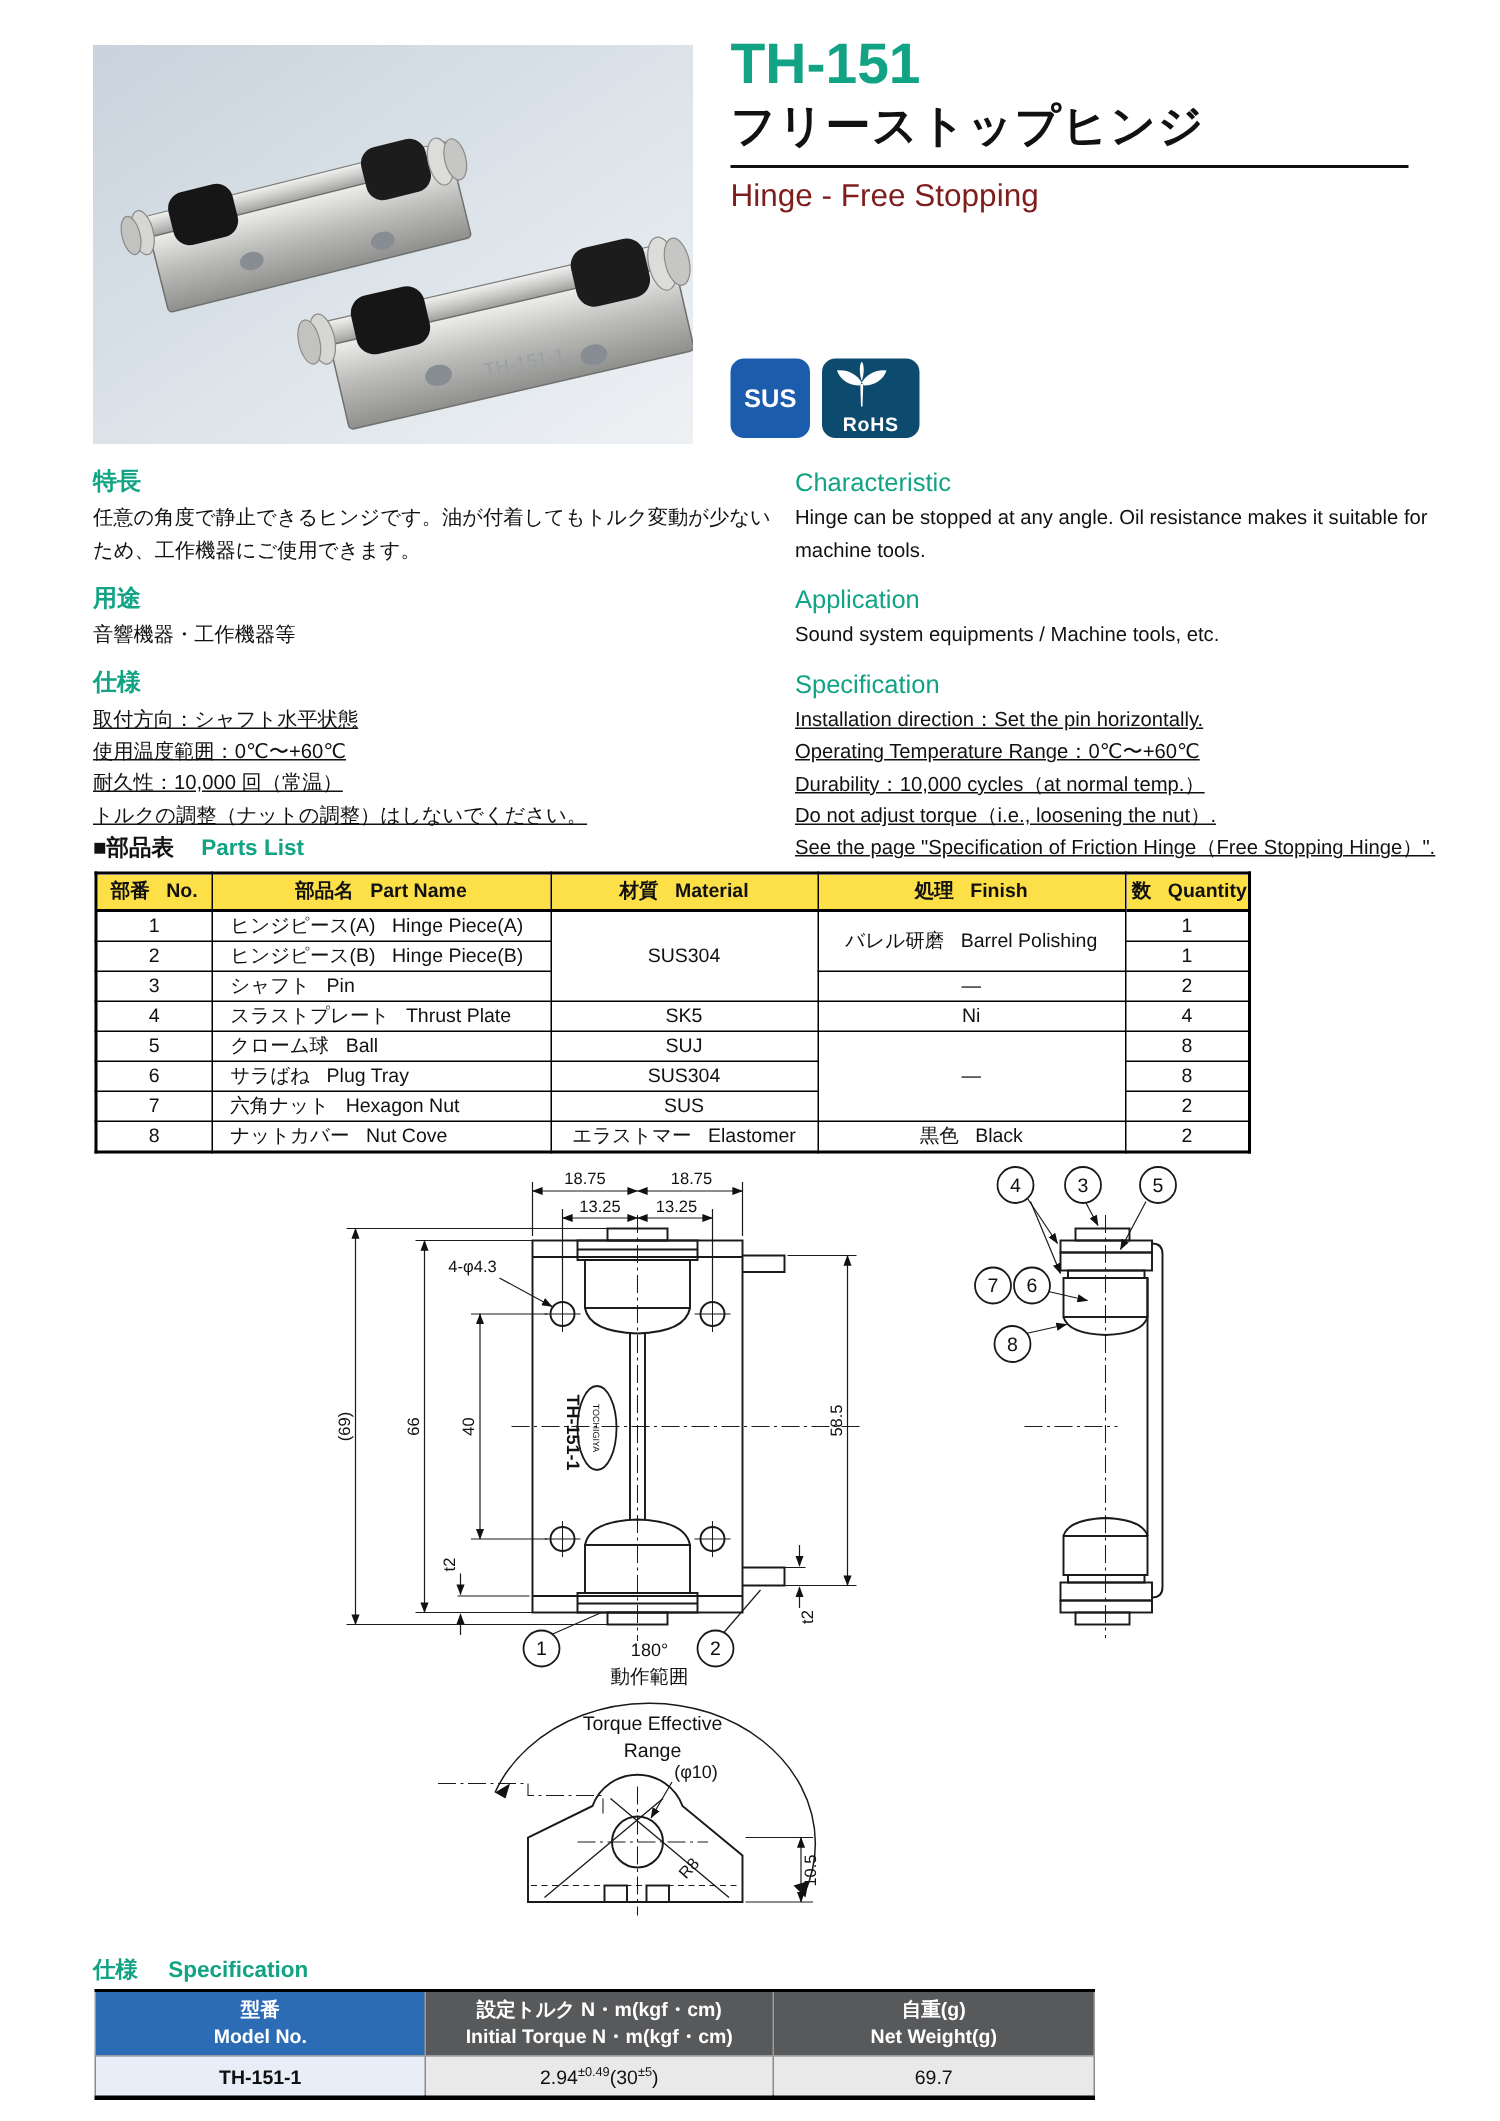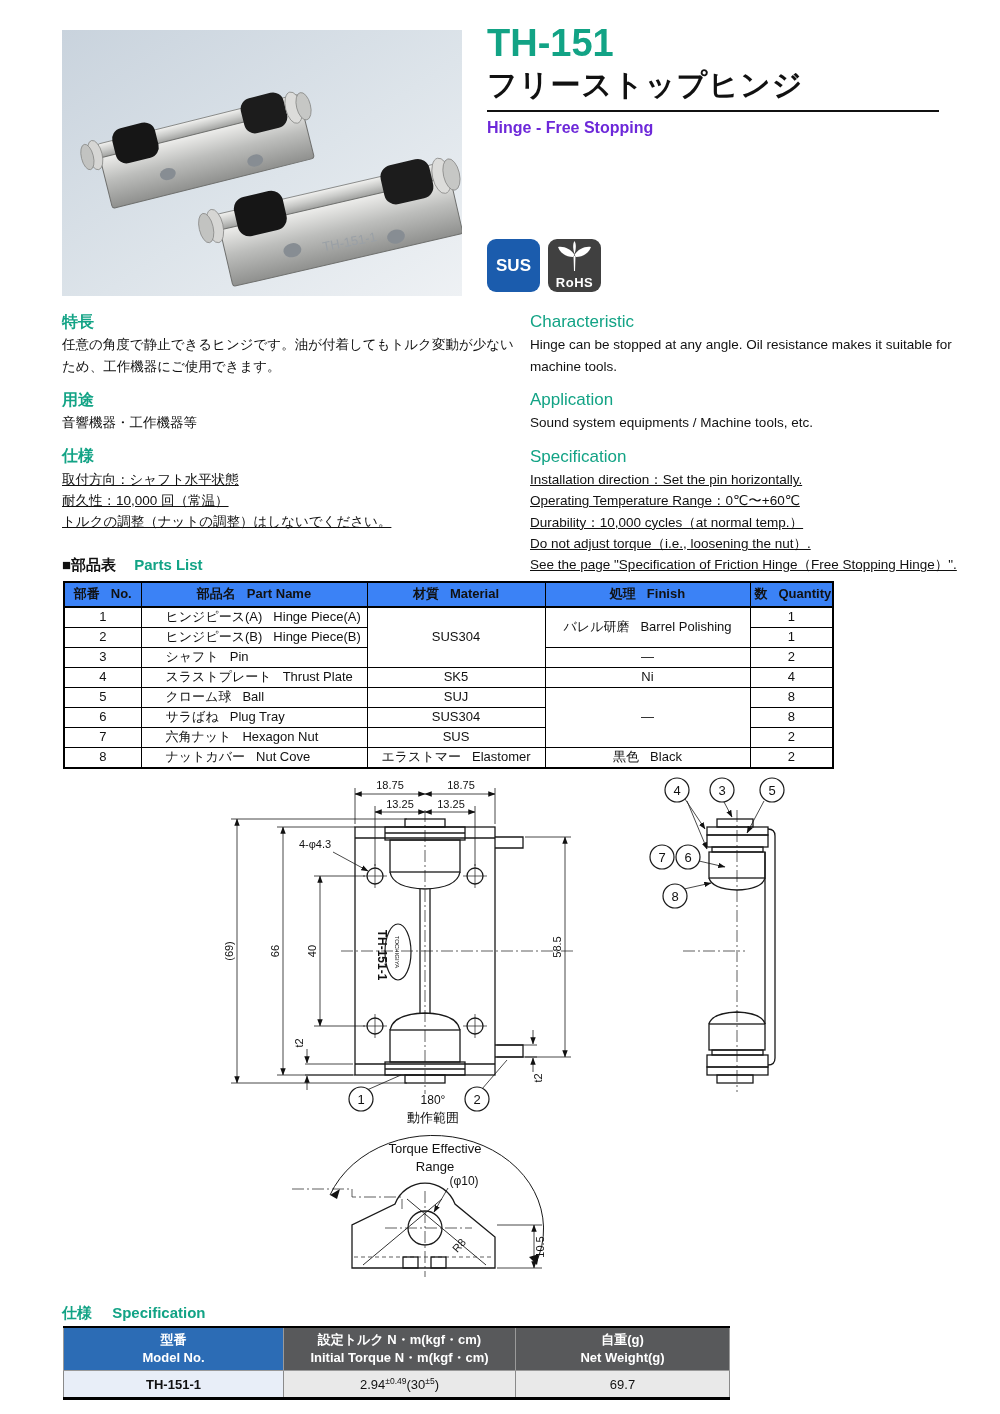--- a/index.html
+++ b/index.html
@@ -4,47 +4,47 @@
 <style>
   html,body{margin:0;padding:0;background:#fff;}
   .page{position:relative;width:1000px;height:1414px;background:#fff;overflow:hidden;
         font-family:"Liberation Sans","DejaVu Sans",sans-serif;color:#111;}
   
   .photo{position:absolute;left:62px;top:30px;width:400px;height:266px;}
   .title-block{position:absolute;left:487px;top:22px;width:452px;}
   .product-code{font-size:38px;font-weight:bold;color:#12a385;line-height:1.15;}
   .title-ja{font-size:30px;font-weight:bold;letter-spacing:1px;color:#111;line-height:1.2;margin-top:1px;}
   .title-rule{border:none;border-top:2px solid #111;margin:7px 0 7px 0;}
-  .title-en{font-size:16px;color:#6d28d9;font-weight:bold;}
+  .title-en{font-size:21px;color:#7f1d1d;}
   .badges{position:absolute;left:487px;top:239px;display:flex;gap:8px;}
   .badge-sus{width:53px;height:53px;background:#1b5cad;border-radius:9px;color:#fff;font-weight:bold;
              font-size:17px;display:flex;align-items:center;justify-content:center;}
-  .badge-rohs{width:53px;height:53px;background:#404040;border-radius:9px;color:#fff;position:relative;}
+  .badge-rohs{width:65px;height:53px;background:#0c4a6e;border-radius:9px;color:#fff;position:relative;}
   .badge-rohs .leaf{position:absolute;left:7px;top:2px;}
   .badge-rohs .rohs-label{position:absolute;bottom:2px;width:100%;text-align:center;
                           font-size:13px;font-weight:bold;letter-spacing:.5px;}
   
   .col-left{position:absolute;left:62px;top:312px;width:458px;}
   .col-right{position:absolute;left:530px;top:312px;width:428px;}
   .sec-h{color:#12a385;font-size:16px;font-weight:bold;margin:0 0 3px 0;line-height:1.2;}
   .sec-h-en{color:#12a385;font-size:17px;font-weight:normal;margin:0 0 2px 0;line-height:1.2;}
   .body-text{font-size:13.5px;line-height:1.58;margin:0 0 13px 0;}
   .spec-line{font-size:13.5px;line-height:1.58;margin:0;text-decoration:underline;}
   
   .parts-title{position:absolute;left:62px;top:556px;font-size:15px;font-weight:bold;text-align:right;}
   .parts-title .ja{color:#111;}
   .parts-title .en{color:#12a385;margin-left:14px;}
   table.parts{position:absolute;left:63px;top:581px;width:769px;border-collapse:collapse;
               font-size:13px;table-layout:fixed;}
   table.parts th,table.parts td{border:1px solid #000;padding:0 4px;height:19px;line-height:1.1;
               text-align:center;overflow:hidden;white-space:nowrap;}
-  table.parts th{background:#3b82f6;height:23px;font-weight:bold;}
+  table.parts th{background:#fde047;height:23px;font-weight:bold;}
   table.parts{border:2px solid #000;}
   table.parts th{border-bottom:2px solid #000;}
-  table.parts td.name{text-align:left;padding-left:24px;}
+  table.parts td.name{text-align:left;padding-left:12px;}
   .pair .en{margin-left:11px;}
   
   .dwg{position:absolute;}
   .dwg text{fill:#111;font-family:"Liberation Sans","DejaVu Sans",sans-serif;}
   
   .spec-heading{position:absolute;left:62px;top:1304px;font-size:15px;font-weight:bold;color:#12a385;}
   .spec-heading .en{margin-left:16px;}
   table.spec{position:absolute;left:63px;top:1326px;width:666px;border-collapse:collapse;table-layout:fixed;
              border-top:2px solid #000;border-bottom:3px solid #000;font-size:13px;}
   table.spec th{color:#fff;font-weight:bold;height:42px;line-height:1.35;border:1px solid #9a9a9a;padding:0;}
@@ -136,20 +136,21 @@
     </div>
   </div>
 
   <div class="col-left">
     <p class="sec-h">特長</p>
     <p class="body-text">任意の角度で静止できるヒンジです。油が付着してもトルク変動が少ないため、工作機器にご使用できます。</p>
     <p class="sec-h">用途</p>
     <p class="body-text">音響機器・工作機器等</p>
     <p class="sec-h">仕様</p>
     <p class="spec-line">取付方向：シャフト水平状態</p>
+    <p class="spec-line">使用温度範囲：0℃〜+60℃</p>
     <p class="spec-line">耐久性：10,000 回（常温）</p>
     <p class="spec-line">トルクの調整（ナットの調整）はしないでください。</p>
   </div>
 
   <div class="col-right">
     <p class="sec-h-en">Characteristic</p>
     <p class="body-text">Hinge can be stopped at any angle. Oil resistance makes it suitable for machine tools.</p>
     <p class="sec-h-en">Application</p>
     <p class="body-text">Sound system equipments / Machine tools, etc.</p>
     <p class="sec-h-en">Specification</p>

